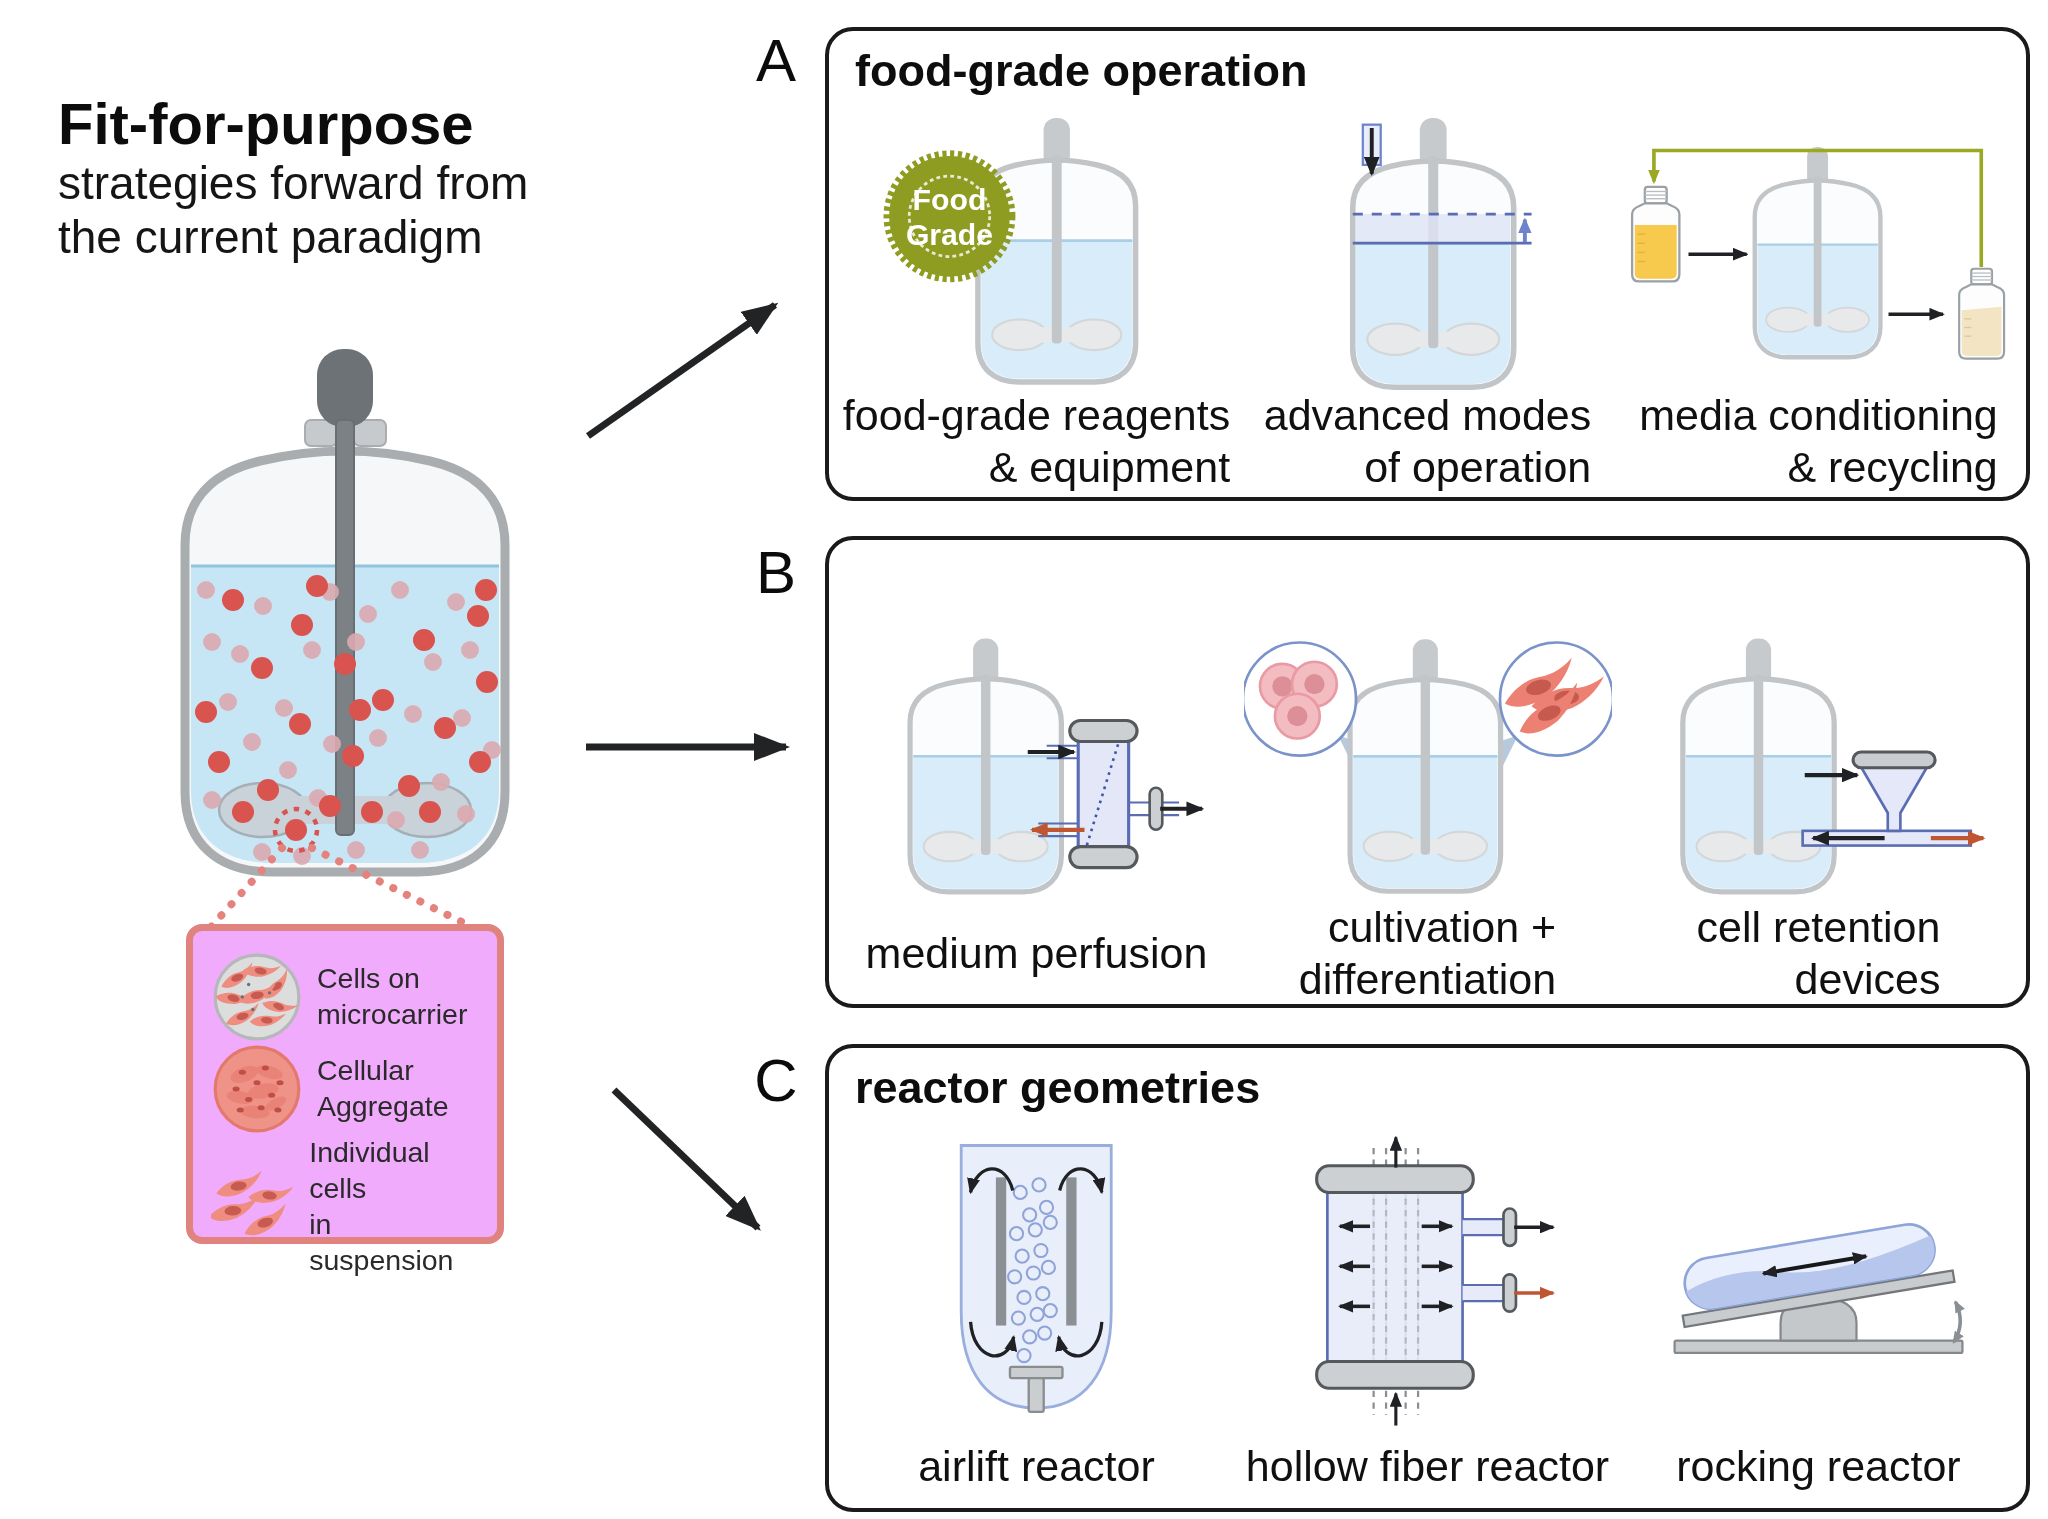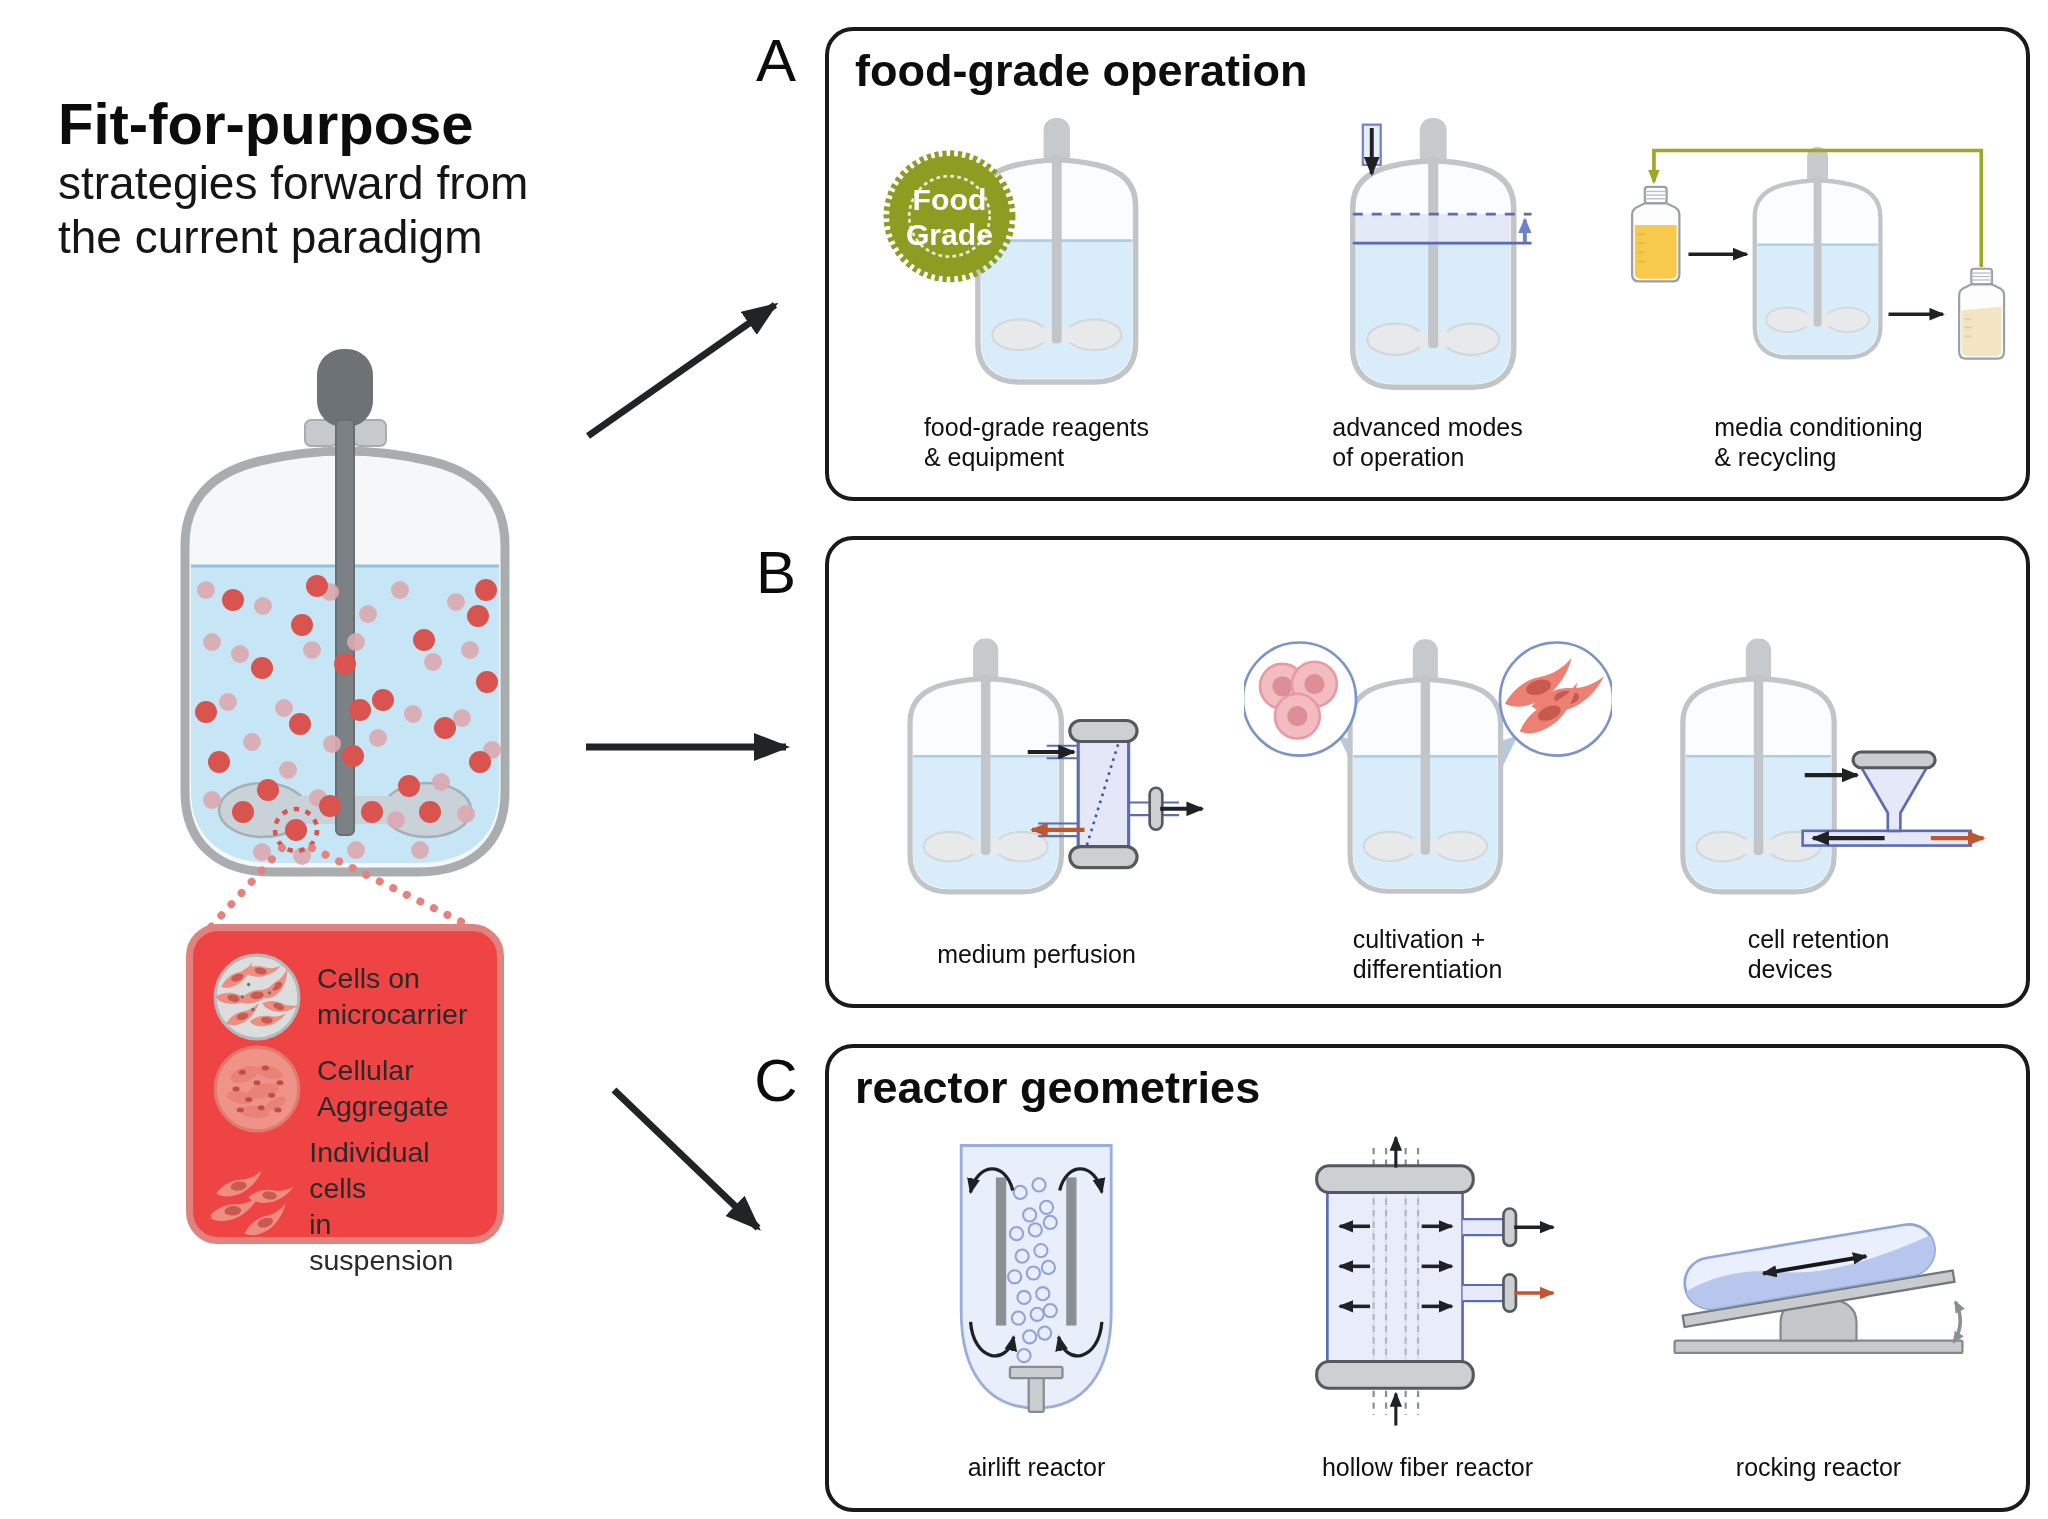--- a/index.html
+++ b/index.html
@@ -14,26 +14,26 @@
   .panel-b{top:536px;height:472px;}
   .panel-c{top:1044px;height:468px;}
   .panel-title{position:absolute;top:14px;left:26px;font-size:45px;color:#0d0d0d;font-weight:bold;}
   .panel-letter{position:absolute;left:740px;width:72px;text-align:center;font-size:60px;
                 font-weight:500;color:#0b0b0b;}
   .pl-a{top:26px;} .pl-b{top:538px;} .pl-c{top:1046px;}
   .panel-items{position:absolute;left:12px;right:12px;top:78px;bottom:10px;display:grid;
                grid-template-columns:1fr 1fr 1fr;}
   .p-item{display:flex;flex-direction:column;align-items:center;min-width:0;}
   .icon-box{flex:1 1 auto;min-height:0;width:100%;display:flex;align-items:center;justify-content:center;}
-  .caption{flex:0 0 auto;height:96px;display:flex;flex-direction:column;align-items:flex-start;
-           justify-content:center;text-align:center;font-size:25px;line-height:1.2;color:#101010;}
+  .caption{flex:0 0 auto;height:96px;display:flex;flex-direction:column;align-items:flex-end;
+           justify-content:center;text-align:center;font-size:43px;line-height:1.2;color:#101010;}
   .panel-c .caption{height:62px;}
   .overlay{position:absolute;left:0;top:0;pointer-events:none;}
-  .legend{position:absolute;left:186px;top:924px;width:318px;height:320px;background:#ef4444;
-          border:7px solid #e0837f;border-radius:32px;box-sizing:border-box;
+  .legend{position:absolute;left:186px;top:924px;width:318px;height:320px;background:#f0abfc;
+          border:7px solid #e0837f;border-radius:16px;box-sizing:border-box;
           display:flex;flex-direction:column;justify-content:space-between;padding:20px 18px;}
   .legend-row{display:flex;align-items:center;gap:14px;}
   .legend-label{font-size:28.5px;line-height:1.26;color:#2a2a2a;}
 </style>
 </head>
 <body>
 
 <div class="canvas">
 
   <svg width="0" height="0" style="position:absolute" aria-hidden="true">

